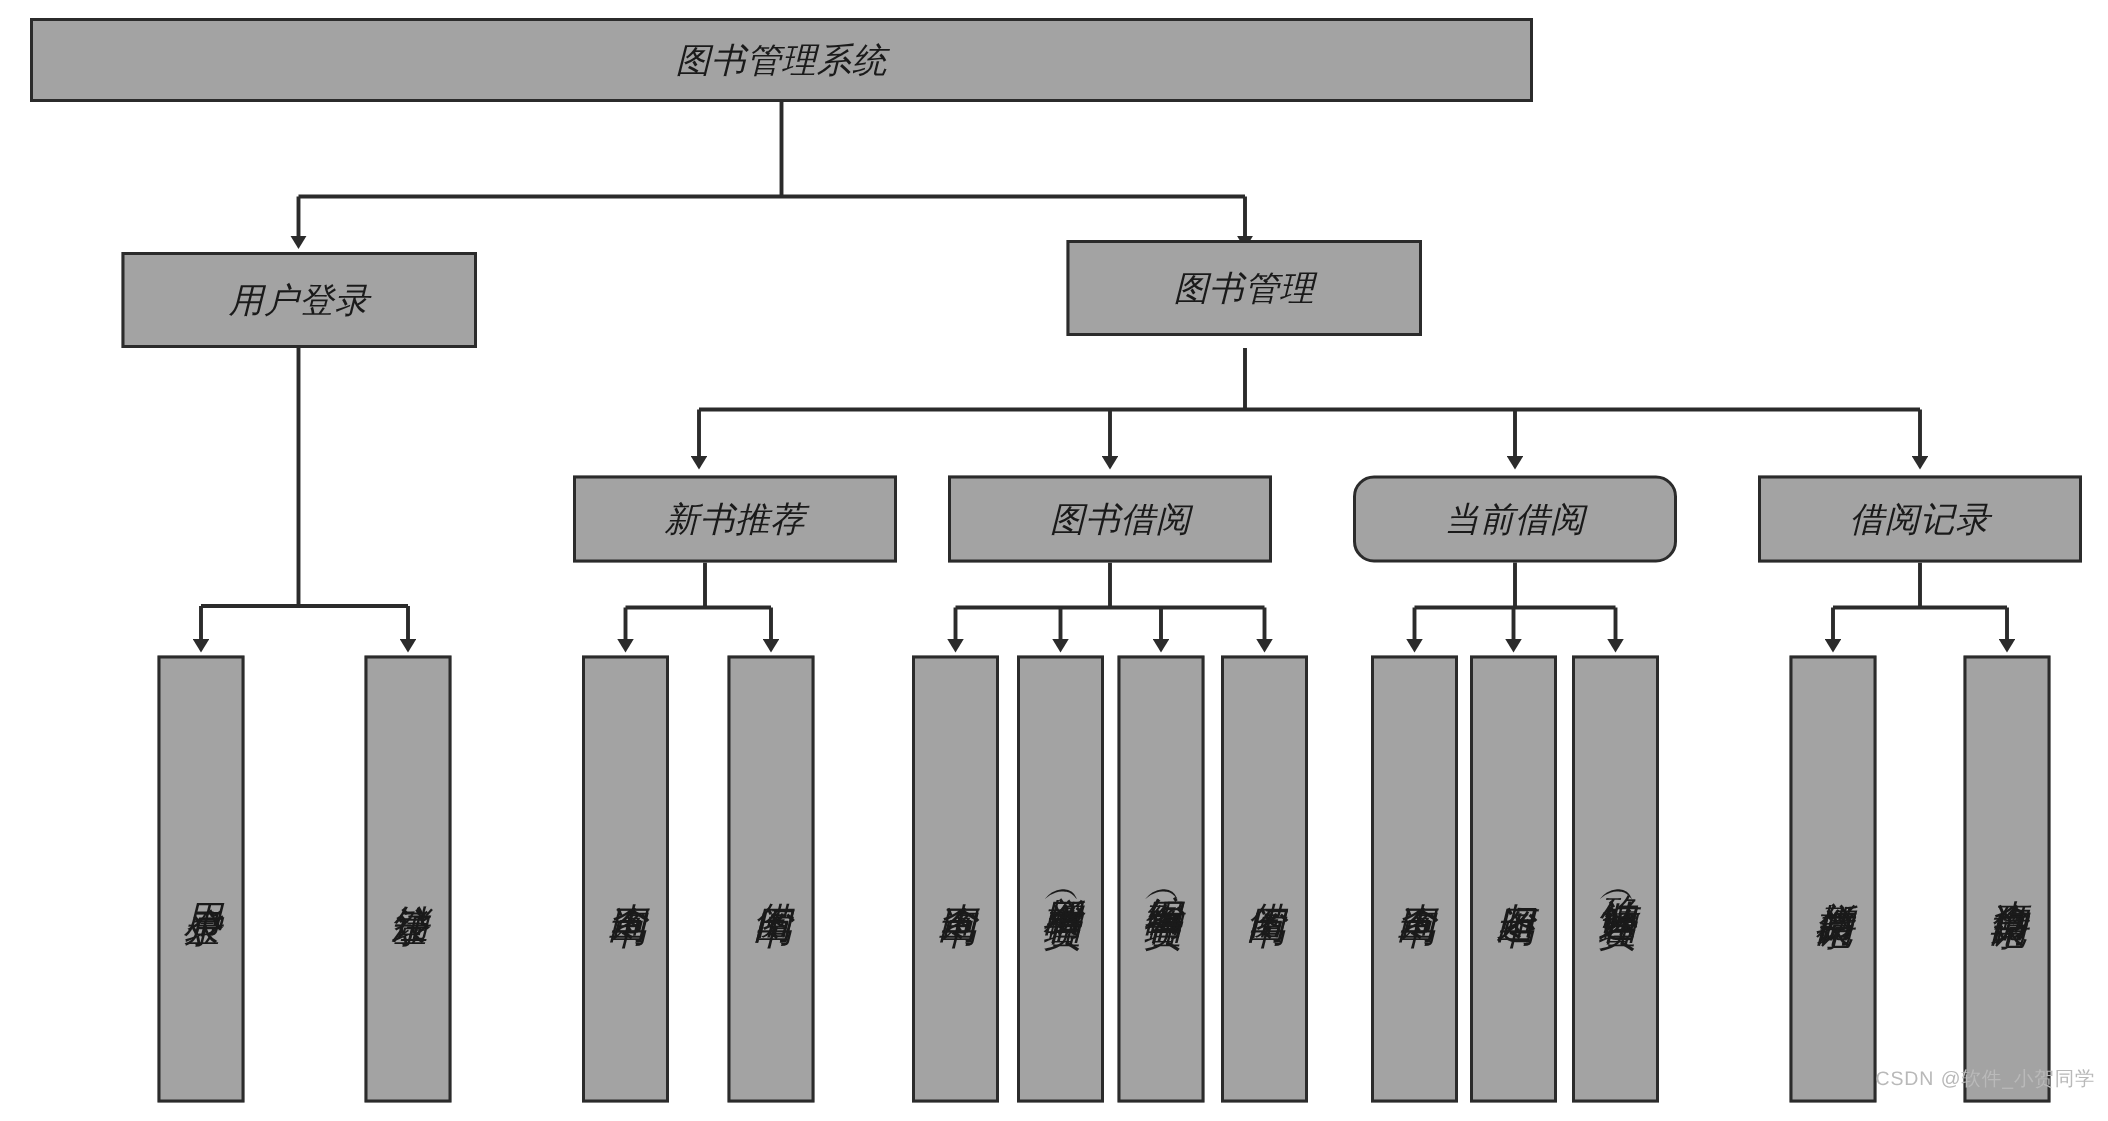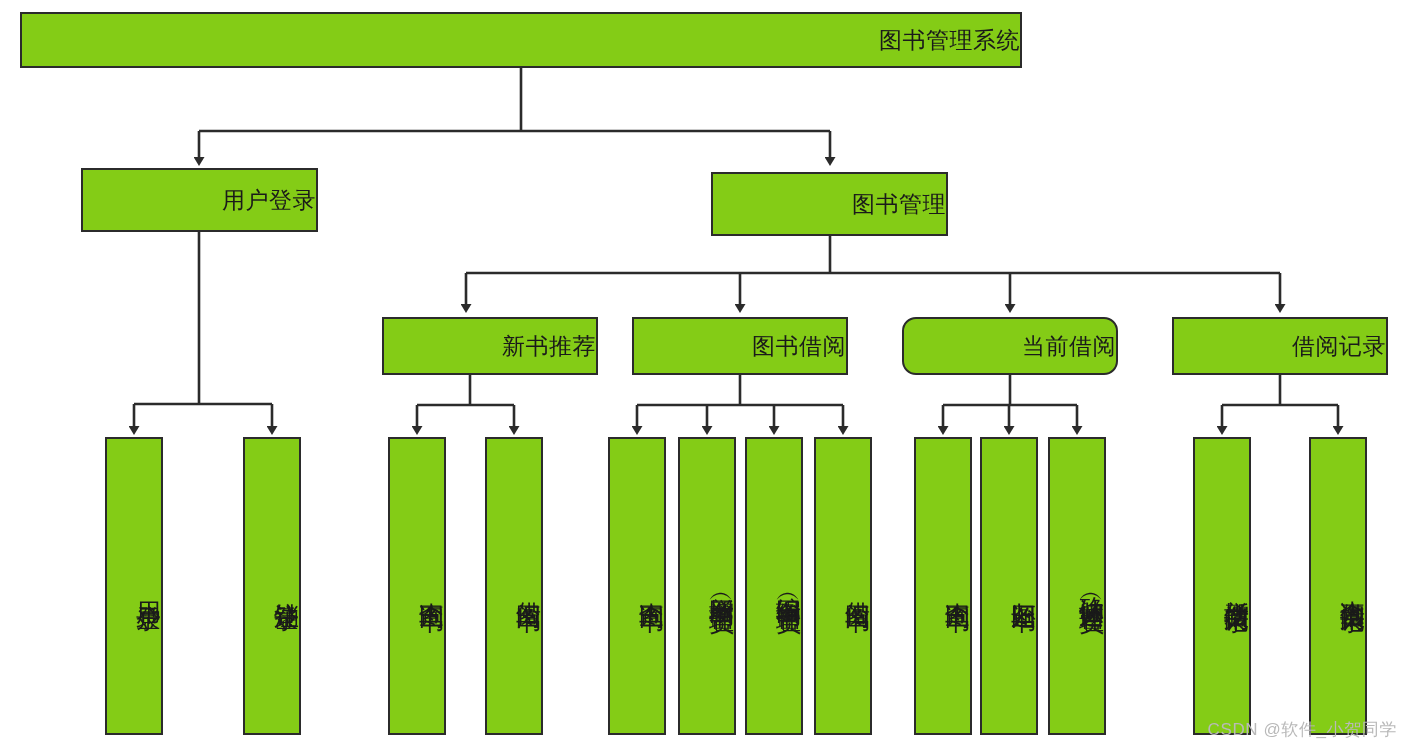--- a/index.html
+++ b/index.html
@@ -22,46 +22,47 @@
   svg.edges {
     position: absolute;
     left: 0; top: 0;
     width: 1405px;
     height: 747px;
     pointer-events: none;
   }
   .node {
     position: absolute;
     box-sizing: border-box;
-    background: #84cc16;
+    background: #a3a3a3;
     border: 2.5px solid #2b2b2b;
     display: flex;
     align-items: center;
-    justify-content: flex-end;
+    justify-content: center;
     color: #1a1a1a;
+    font-style: italic;
   }
   .node-label {
     font-size: 23px;
     line-height: 1.15;
     letter-spacing: 0.5px;
     white-space: nowrap;
     color: #1a1a1a;
   }
   .node.vertical .node-label {
     writing-mode: vertical-rl;
     text-orientation: upright;
     font-size: 25px;
     letter-spacing: 2px;
     line-height: 1;
   }
   .watermark {
     position: absolute;
     right: 8px;
-    bottom: 6px;
-    font-size: 17px;
+    bottom: 19px;
+    font-size: 13px;
     color: #b9b9b9;
     letter-spacing: 0.6px;
     white-space: nowrap;
   }
 </style>
 </head>
 <body>
 
 <div id="diagram-root">
 
@@ -115,21 +116,21 @@
     </g>
   </svg>
 
   <div class="node" style="left:20px; top:12px; width:1002px; height:56px;">
     <span class="node-label">图书管理系统</span>
   </div>
 
   <div class="node" style="left:81px; top:168px; width:237px; height:64px;">
     <span class="node-label">用户登录</span>
   </div>
-  <div class="node" style="left:711px; top:172px; width:237px; height:64px;">
+  <div class="node" style="left:711px; top:160px; width:237px; height:64px;">
     <span class="node-label">图书管理</span>
   </div>
 
   <div class="node" style="left:382px; top:317px; width:216px; height:58px;">
     <span class="node-label">新书推荐</span>
   </div>
   <div class="node" style="left:632px; top:317px; width:216px; height:58px;padding-left:14px;">
     <span class="node-label">图书借阅</span>
   </div>
   <div class="node" style="left:902px; top:317px; width:216px; height:58px;border-radius:14px;">

